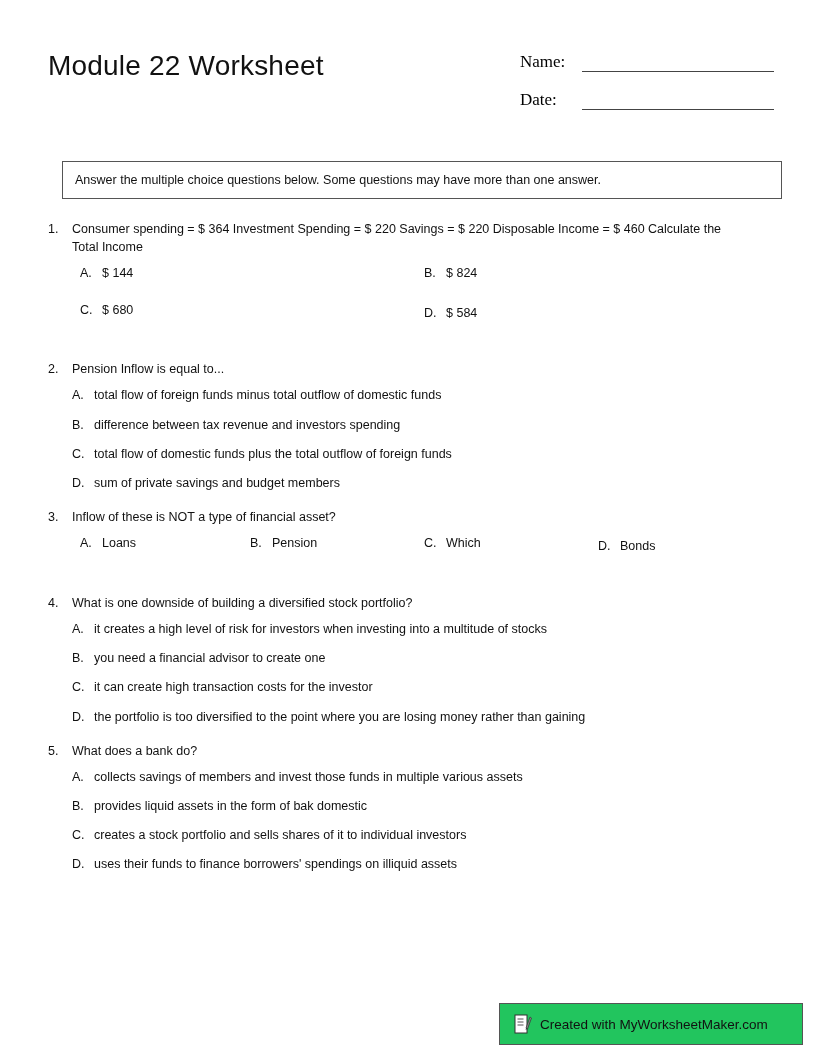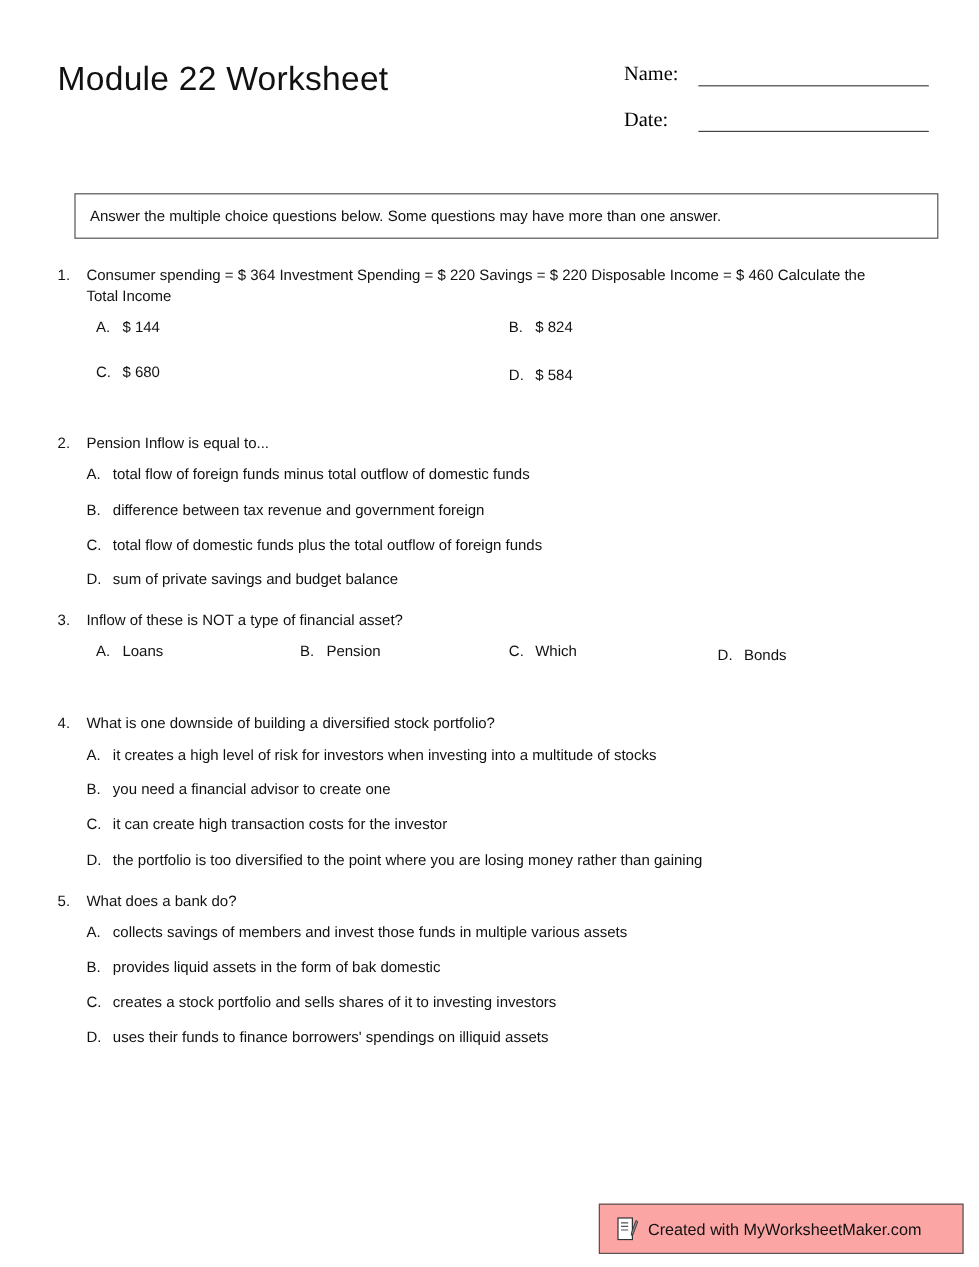--- a/index.html
+++ b/index.html
@@ -149,21 +149,21 @@
     position: absolute;
     left: 499px;
     top: 1003px;
     width: 304px;
     height: 42px;
     box-sizing: border-box;
     border: 1px solid #555;
     display: flex;
     align-items: center;
     padding-left: 14px;
-    background: #fca5a5;
+    background: #22c55e;
   }
   .badge-icon {
     width: 18px;
     height: 20px;
     flex: none;
     margin-right: 8px;
     position: relative;
   }
   .badge-text {
     font-size: 13.5px;
@@ -224,29 +224,29 @@
         <span class="q-num">2.</span>
         <span class="q-text">Pension Inflow is equal to...</span>
       </div>
       <div class="options opts-stacked">
         <div class="opt">
           <span class="opt-letter">A.</span>
           <span class="opt-text">total flow of foreign funds minus total outflow of domestic funds</span>
         </div>
         <div class="opt">
           <span class="opt-letter">B.</span>
-          <span class="opt-text">difference between tax revenue and government foreign</span>
+          <span class="opt-text">difference between tax revenue and investors spending</span>
         </div>
         <div class="opt">
           <span class="opt-letter">C.</span>
           <span class="opt-text">total flow of domestic funds plus the total outflow of foreign funds</span>
         </div>
         <div class="opt">
           <span class="opt-letter">D.</span>
-          <span class="opt-text">sum of private savings and budget balance</span>
+          <span class="opt-text">sum of private savings and budget members</span>
         </div>
       </div>
     </div>
 
     <div class="question q-gap-2">
       <div class="q-head">
         <span class="q-num">3.</span>
         <span class="q-text">Inflow of these is NOT a type of financial asset?</span>
       </div>
       <div class="options opts-grid4">
@@ -303,21 +303,21 @@
         <div class="opt">
           <span class="opt-letter">A.</span>
           <span class="opt-text">collects savings of members and invest those funds in multiple various assets</span>
         </div>
         <div class="opt">
           <span class="opt-letter">B.</span>
           <span class="opt-text">provides liquid assets in the form of bak domestic</span>
         </div>
         <div class="opt">
           <span class="opt-letter">C.</span>
-          <span class="opt-text">creates a stock portfolio and sells shares of it to investing investors</span>
+          <span class="opt-text">creates a stock portfolio and sells shares of it to individual investors</span>
         </div>
         <div class="opt">
           <span class="opt-letter">D.</span>
           <span class="opt-text">uses their funds to finance borrowers' spendings on illiquid assets</span>
         </div>
       </div>
     </div>
 
   </div>
 

